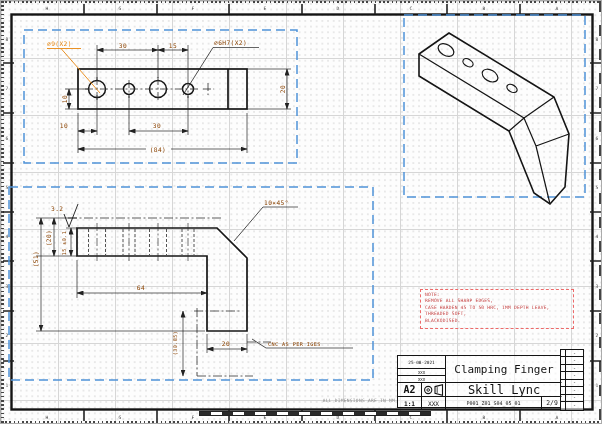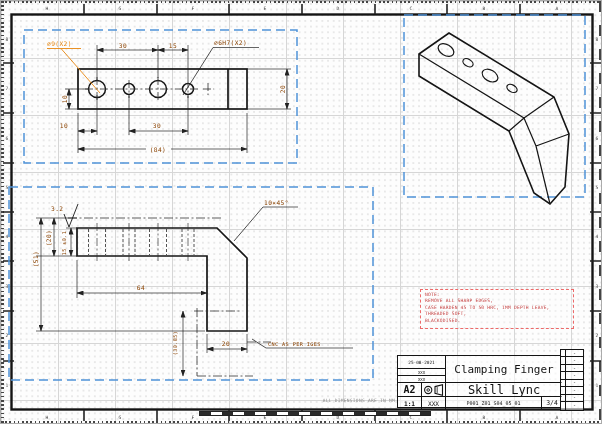--- a/index.html
+++ b/index.html
@@ -228,21 +228,21 @@
         <circle cx="5.2" cy="6" r="1.3" fill="none" stroke="#141414" stroke-width="0.9"></circle>
         <path d="M12 2.6L19.5 0.8V11.2L12 9.4Z" fill="none" stroke="#141414" stroke-width="1.1"></path>
         <path d="M14.2 3.1V8.9" stroke="#141414" stroke-width="0.8"></path>
       </svg>
     </div>
     <div class="cell c-scale">1:1</div>
     <div class="cell c-mat">XXX</div>
     <div class="cell c-title">Clamping Finger</div>
     <div class="cell c-company">Skill Lync</div>
     <div class="cell c-dwgno">P001_Z01_S04_05_01</div>
-    <div class="cell c-sheetno">3/4</div>
+    <div class="cell c-sheetno">2/9</div>
   </div>
 
   <div class="revstrip">
     <div class="revrow">
         <div class="sub"></div>
         <div class="val">-</div>
       </div>
     <div class="revrow">
         <div class="sub"></div>
         <div class="val">-</div>

